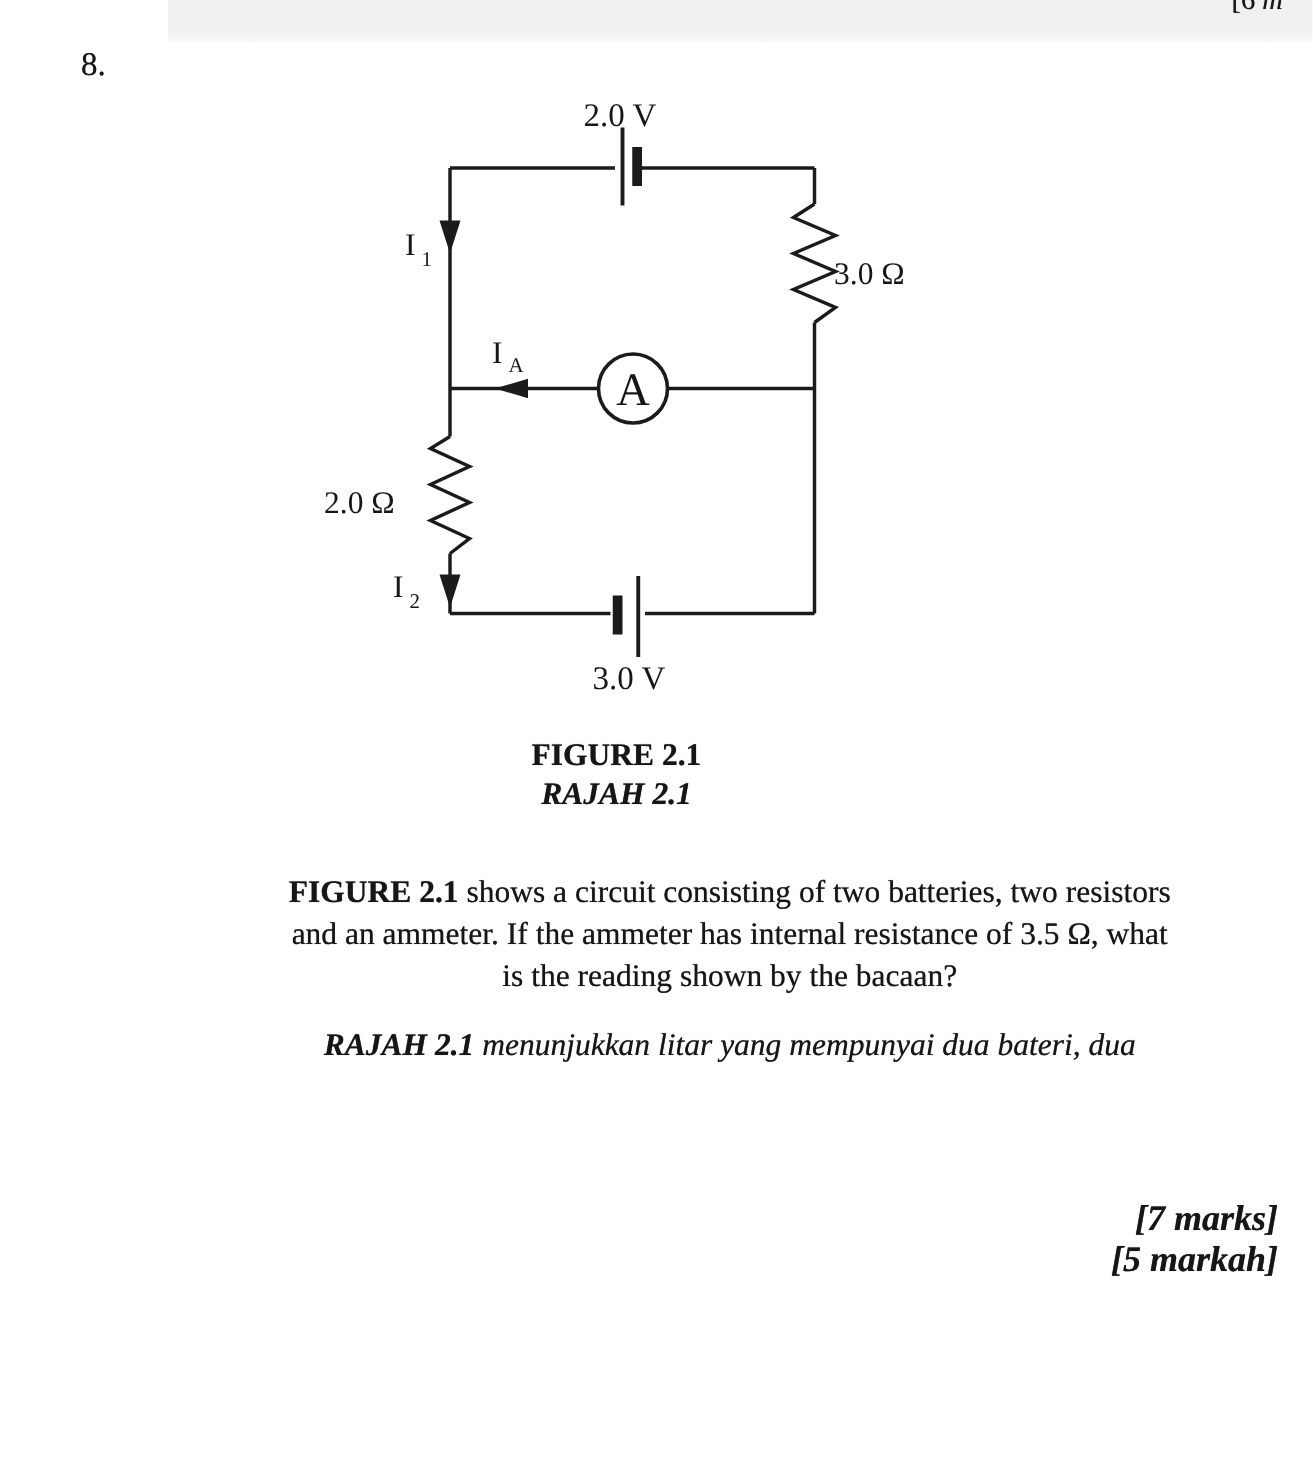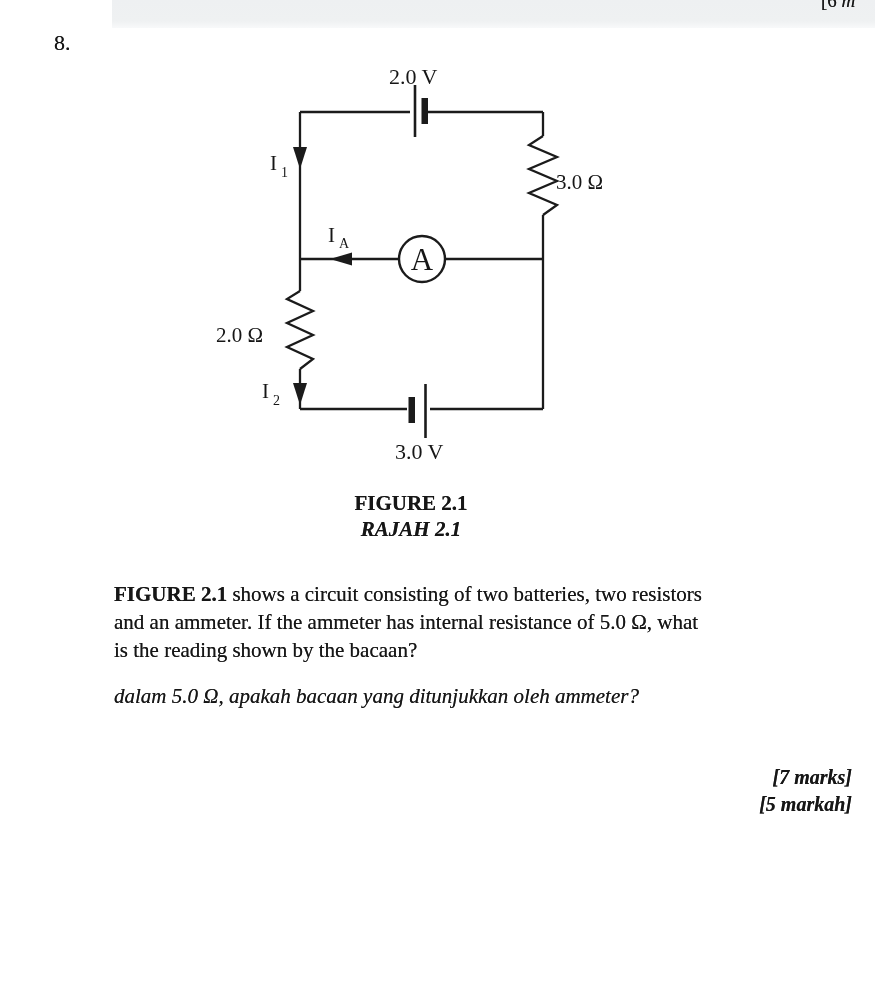--- a/index.html
+++ b/index.html
@@ -38,28 +38,29 @@
     left: 261px; top: 490px; width: 300px;
     text-align: center;
     font-size: 21px;
     font-weight: bold;
     line-height: 26px;
   }
   #caption .ms-line { font-style: italic; }
   .para {
     left: 114px; width: 745px;
     font-size: 21px;
+    text-align: center;
   }
   #para-en { top: 580px; line-height: 28px; }
   #para-ms { top: 682px; line-height: 29px; font-style: italic; }
   .bold-prefix { font-weight: bold; }
   #marks {
-    right: 23px; top: 764px;
+    right: 23px; top: 800px;
     text-align: right;
-    font-size: 20px;
+    font-size: 24px;
     line-height: 27px;
     font-style: italic;
     font-weight: 600;
   }
   svg text {
     font-family: "Liberation Serif", "DejaVu Serif", serif;
     fill: #161616;
   }
 </style>
 </head>
@@ -124,24 +125,24 @@
   </g>
 </svg>
 
 <div class="abs scan-text" id="caption">
   <div>FIGURE 2.1</div>
   <div class="ms-line">RAJAH 2.1</div>
 </div>
 
 <div class="abs para scan-text" id="para-en">
   <div><span class="bold-prefix">FIGURE 2.1</span><span> shows a circuit consisting of two batteries, two resistors</span></div>
-  <div>and an ammeter. If the ammeter has internal resistance of 5.0 Ω, what</div>
+  <div>and an ammeter. If the ammeter has internal resistance of 3.5 Ω, what</div>
   <div>is the reading shown by the bacaan?</div>
 </div>
 
 <div class="abs para scan-text" id="para-ms">
-  <div>dalam 5.0 Ω, apakah bacaan yang ditunjukkan oleh ammeter?</div>
+  <div><span class="bold-prefix">RAJAH 2.1</span><span> menunjukkan litar yang mempunyai dua bateri, dua</span></div>
 </div>
 
 <div class="abs scan-text" id="marks">
   <div>[7 marks]</div>
   <div>[5 markah]</div>
 </div>
 
 </body></html>

